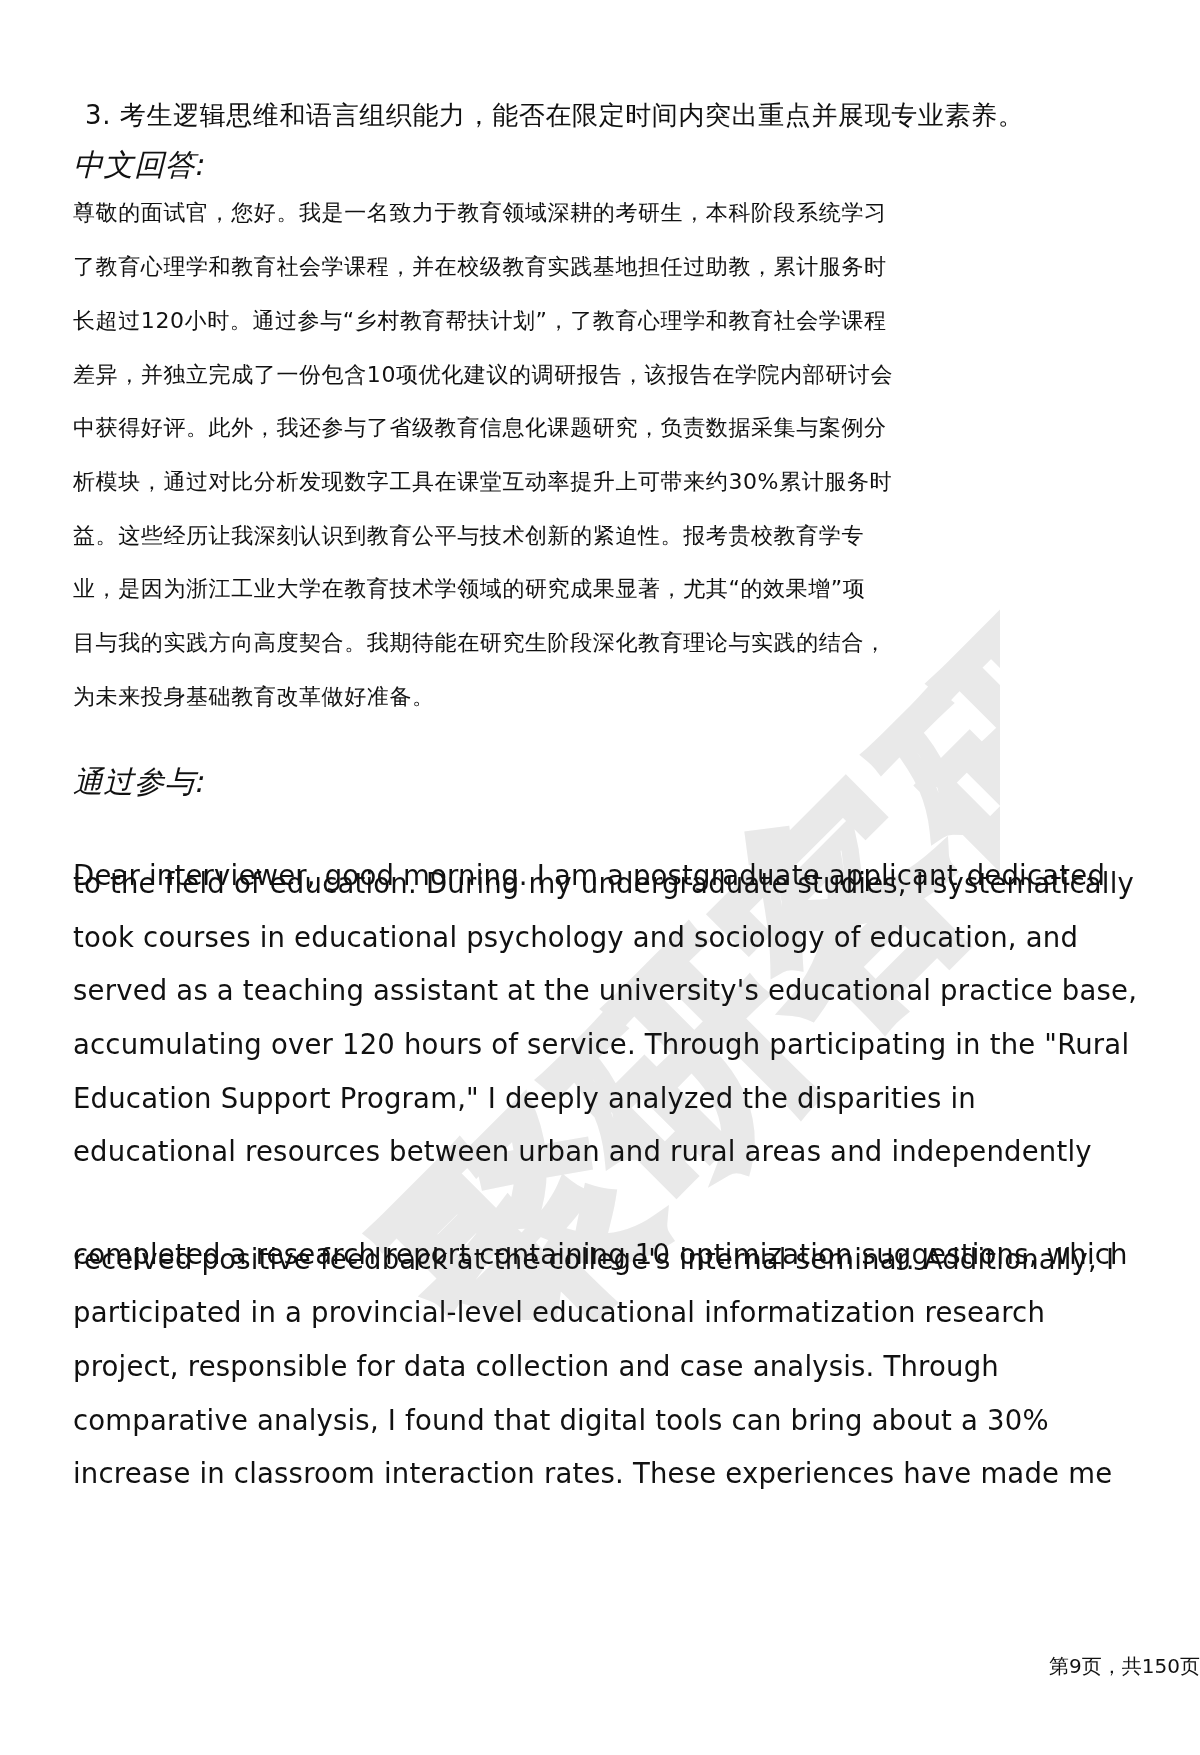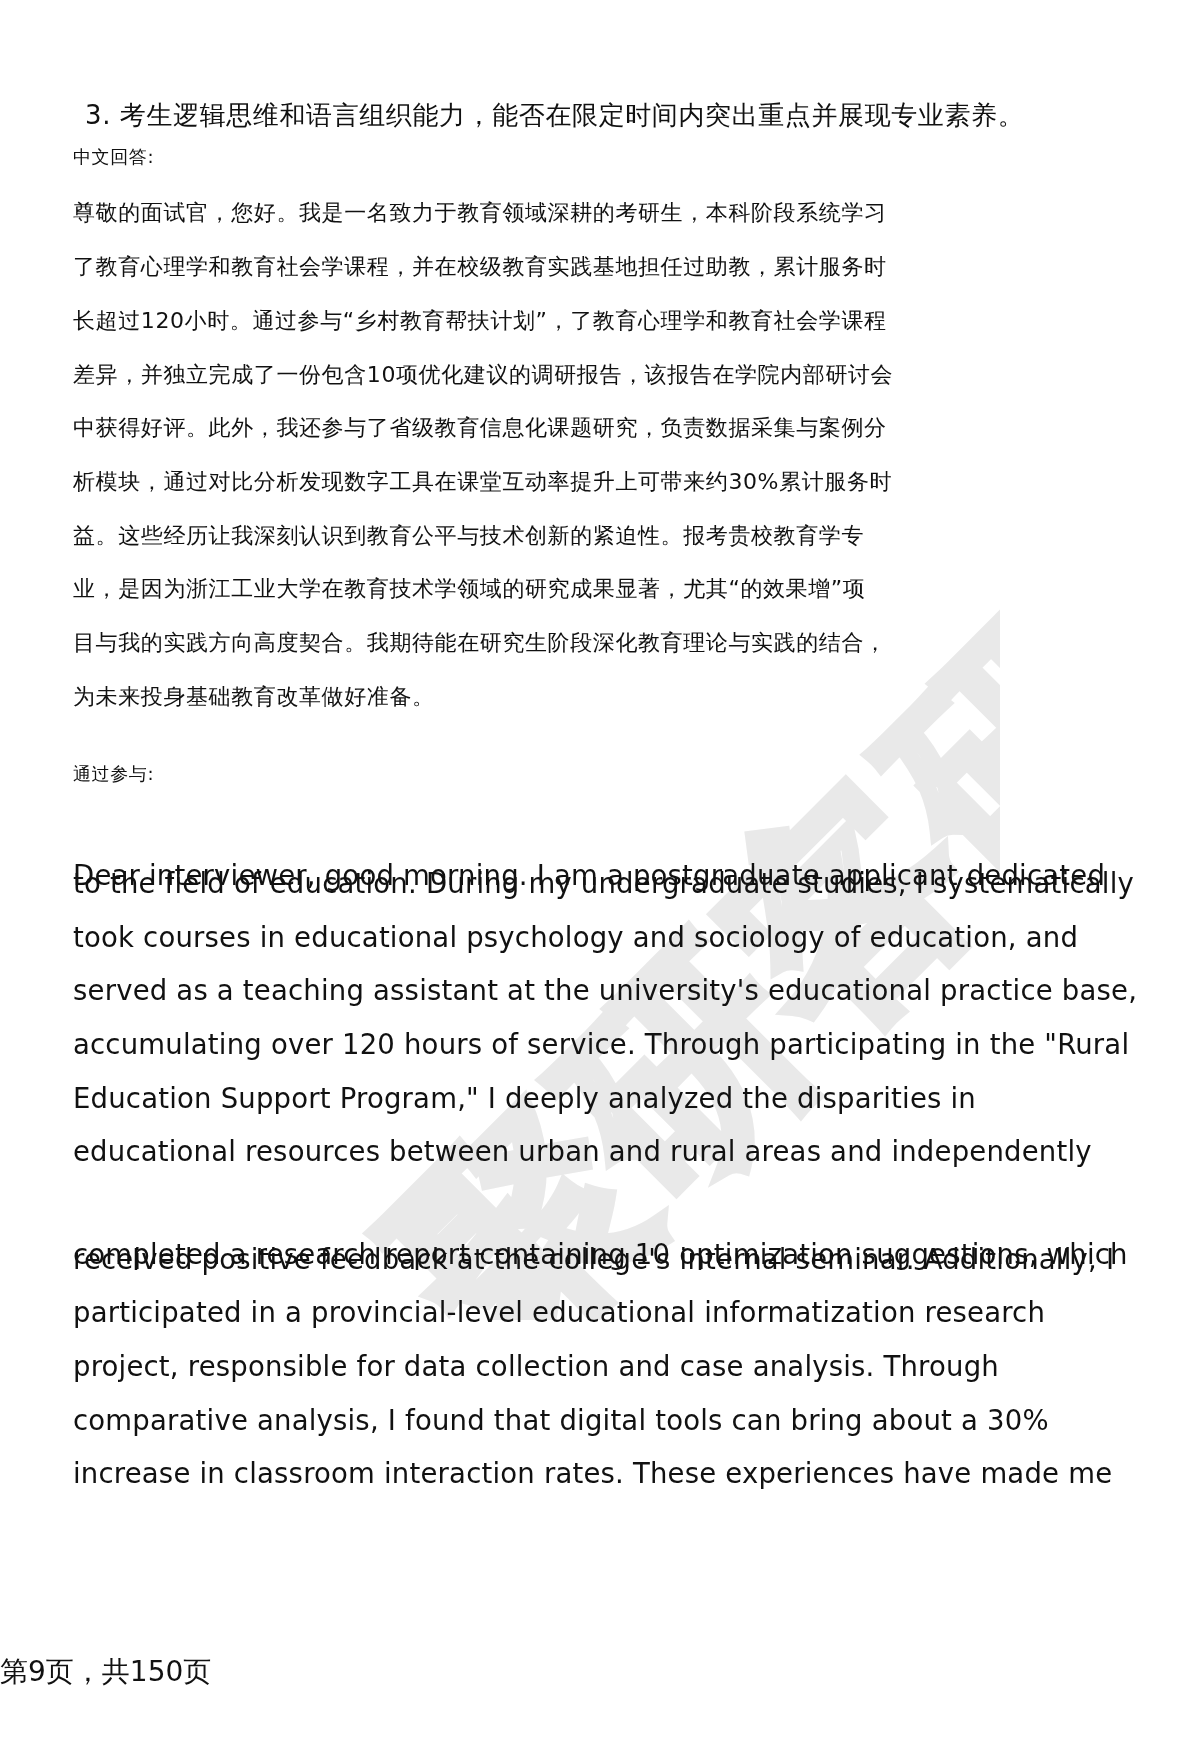--- a/index.html
+++ b/index.html
@@ -7,23 +7,23 @@
          font-family: "DejaVu Sans", "Liberation Sans", sans-serif; color: #111111; }
   .page { position: absolute; left: 0; top: 0; width: 1200px; height: 1755px; background: #ffffff; }
   .watermark { position: absolute; left: 180px; top: 560px; width: 820px; height: 760px;
                pointer-events: none; z-index: 0; }
   .watermark text { font-family: "DejaVu Sans", sans-serif; font-size: 230px; font-weight: bold;
                     fill: none; stroke: #e9e9e9; stroke-width: 10; }
   .line { position: absolute; left: 73px; white-space: nowrap; z-index: 1; }
   .zh { font-size: 22px; letter-spacing: 0.6px; }
   .en { font-size: 27.5px; letter-spacing: 0.2px; }
   .criteria { left: 85px; top: 70px; font-size: 26px; margin-top: 28px; }
-  .heading { font-size: 18px; }
-  .footer { position: absolute; left: 0; width: 1200px; top: 1653px; text-align: left;
-            font-size: 28px; z-index: 1; }
+  .heading { font-size: 30px; font-style: italic; }
+  .footer { position: absolute; left: 0; width: 1200px; top: 1653px; text-align: right;
+            font-size: 20px; z-index: 1; }
 </style>
 </head>
 <body>
 
 <div class="page">
 
   <svg class="watermark" viewBox="0 0 820 760">
     <text x="40" y="620" transform="rotate(-45 410 380)">聚研客研</text>
   </svg>
 

